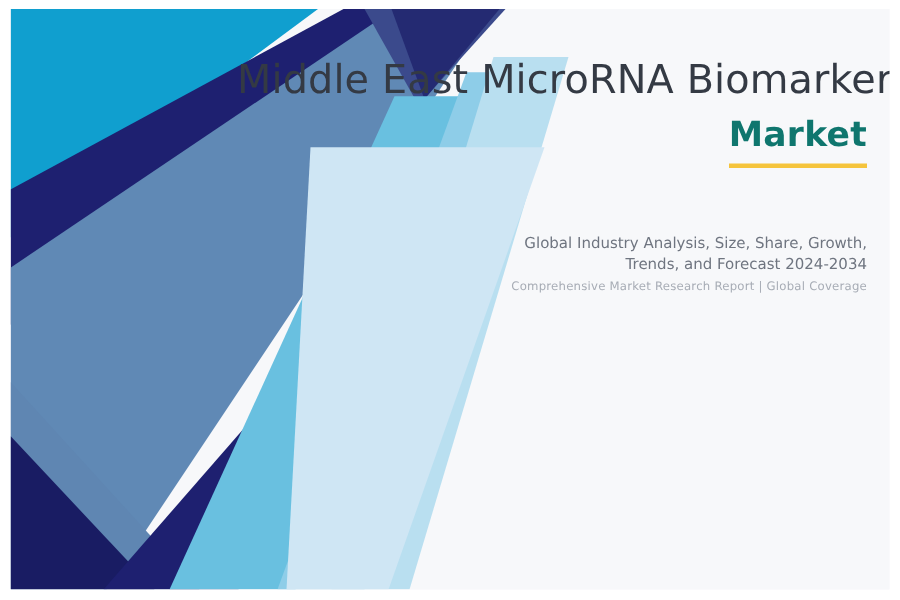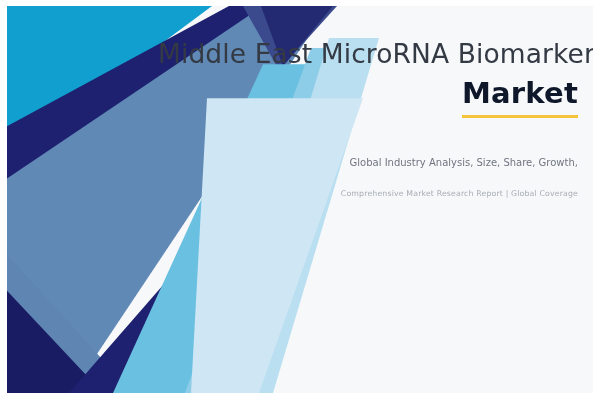--- a/index.html
+++ b/index.html
@@ -59,43 +59,43 @@
     letter-spacing: 0.1px;
     font-weight: 400;
     white-space: nowrap;
   }
   .title-line2-wrap {
     margin-top: 9px;
     display: block;
   }
   .title-line2 {
     display: inline-block;
-    font-size: 29px;
+    font-size: 23px;
     line-height: 1.1;
-    color: #0f172a;
+    color: #0f766e;
     font-weight: 700;
     letter-spacing: 0.2px;
     padding-bottom: 5px;
     border-bottom: 3px solid #f5c43c;
   }
   .subtitle-block {
     position: absolute;
     right: 15px;
     top: 150px;
     width: 420px;
     text-align: right;
   }
   .subtitle {
     font-size: 10px;
     line-height: 1.42;
     color: #6f7580;
     font-weight: 400;
   }
   .tagline {
-    margin-top: 19px;
+    margin-top: 2px;
     font-size: 7.8px;
     line-height: 1.4;
     color: #a7acb5;
     font-weight: 400;
     letter-spacing: 0.15px;
   }
 </style>
 </head>
 <body>
 
@@ -125,19 +125,20 @@
 
         <div class="title-block">
           <div class="title-line1">Middle East MicroRNA Biomarker</div>
           <div class="title-line2-wrap">
             <span class="title-line2">Market</span>
           </div>
         </div>
 
         <div class="subtitle-block">
           <div class="subtitle">Global Industry Analysis, Size, Share, Growth,</div>
+          <div class="subtitle">Trends, and Forecast 2024-2034</div>
           <div class="tagline">Comprehensive Market Research Report | Global Coverage</div>
         </div>
 
       </div>
     </div>
   </div>
 </div>
 
 </body></html>

